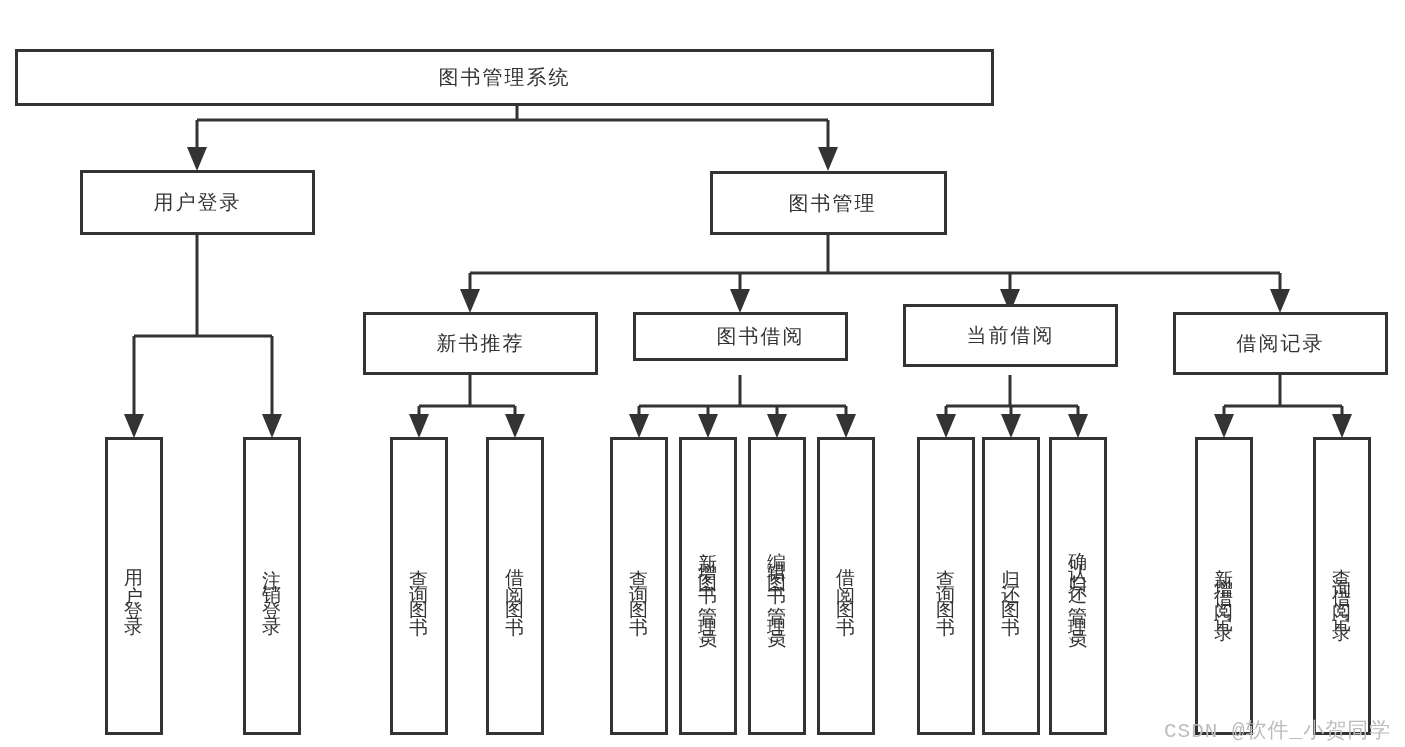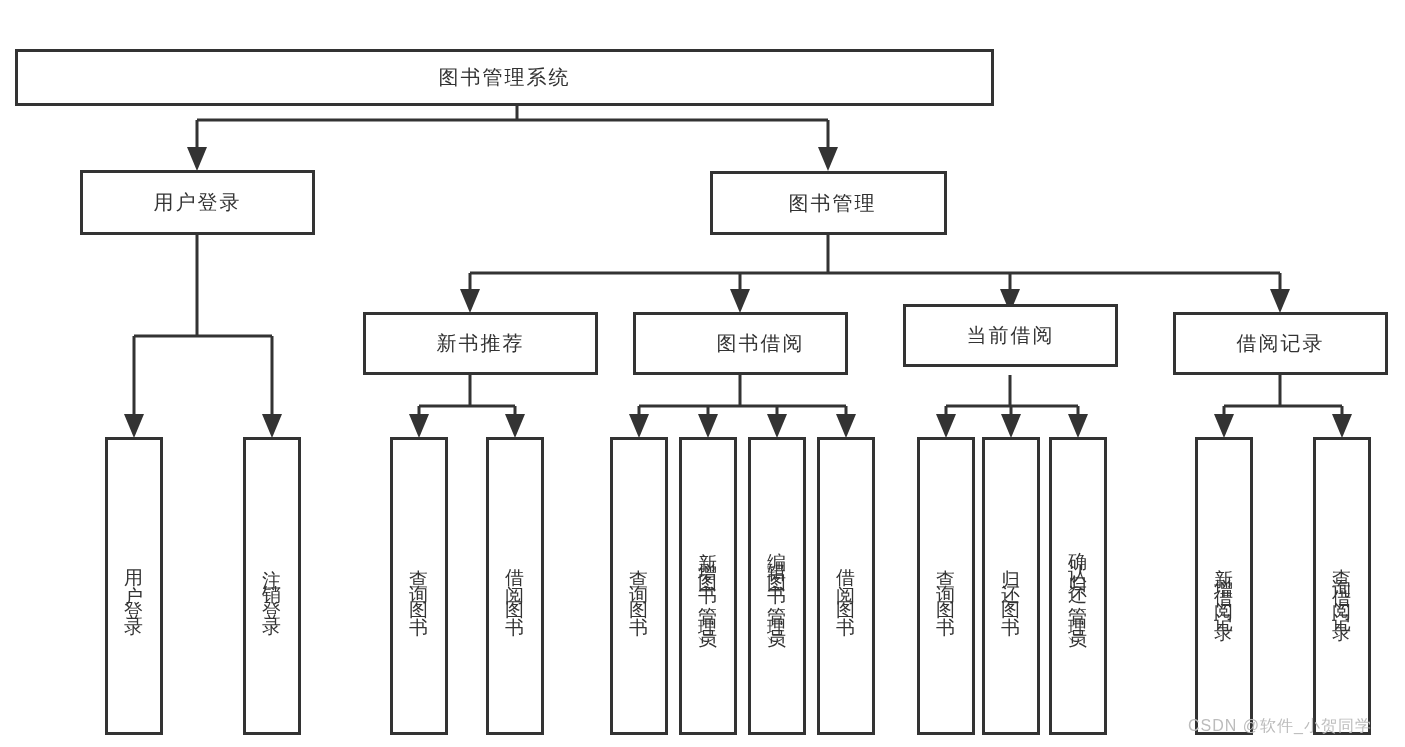--- a/index.html
+++ b/index.html
@@ -30,25 +30,26 @@
   .h-label{font-size:20px;letter-spacing:2px;white-space:nowrap;}
   .leaf{
     writing-mode:vertical-rl;
     font-size:19px;
     letter-spacing:16px;
     line-height:1;
   }
   .leaf.dense{letter-spacing:11px;}
   .watermark{
     position:absolute;
-    left:1188px;top:716px;
-    font-size:16px;
+    left:1164px;top:716px;
+    font-size:21px;
     color:var(--watermark);
     white-space:nowrap;
     letter-spacing:1px;
+    font-family:Liberation Mono, monospace;
   }
 </style>
 </head>
 <body>
 
 <div class="canvas">
 
   <svg class="connector" viewBox="0 0 1405 747">
 
     <path class="cline" d="M517 70V120 M197 120H828 M197 120V150 M828 120V150"></path>
@@ -84,21 +85,21 @@
     <polygon class="ctri" points="1214,414 1234,414 1224,438"></polygon>
     <polygon class="ctri" points="1332,414 1352,414 1342,438"></polygon>
   </svg>
 
   <div class="box h-label" style="left:15px;top:13px;width:979px;height:57px;margin-top:36px;">图书管理系统</div>
 
   <div class="box h-label" style="left:80px;top:170px;width:235px;height:65px;">用户登录</div>
   <div class="box h-label" style="left:710px;top:171px;width:237px;height:64px;padding-left:8px;">图书管理</div>
 
   <div class="box h-label" style="left:363px;top:312px;width:235px;height:63px;">新书推荐</div>
-  <div class="box h-label" style="left:633px;top:312px;width:215px;height:63px;padding-left:40px;">图书借阅</div>
+  <div class="box h-label" style="left:633px;top:312px;width:215px;height:49px;padding-left:40px;">图书借阅</div>
   <div class="box h-label" style="left:903px;top:304px;width:215px;height:63px;">当前借阅</div>
   <div class="box h-label" style="left:1173px;top:312px;width:215px;height:63px;text-align:center;">借阅记录</div>
 
   <div class="box leaf" style="left:105px;top:437px;width:58px;height:298px;">用户登录</div>
   <div class="box leaf" style="left:243px;top:437px;width:58px;height:298px;">注销登录</div>
 
   <div class="box leaf" style="left:390px;top:437px;width:58px;height:298px;">查询图书</div>
   <div class="box leaf" style="left:486px;top:437px;width:58px;height:298px;">借阅图书</div>
 
   <div class="box leaf" style="left:610px;top:437px;width:58px;height:298px;">查询图书</div>

